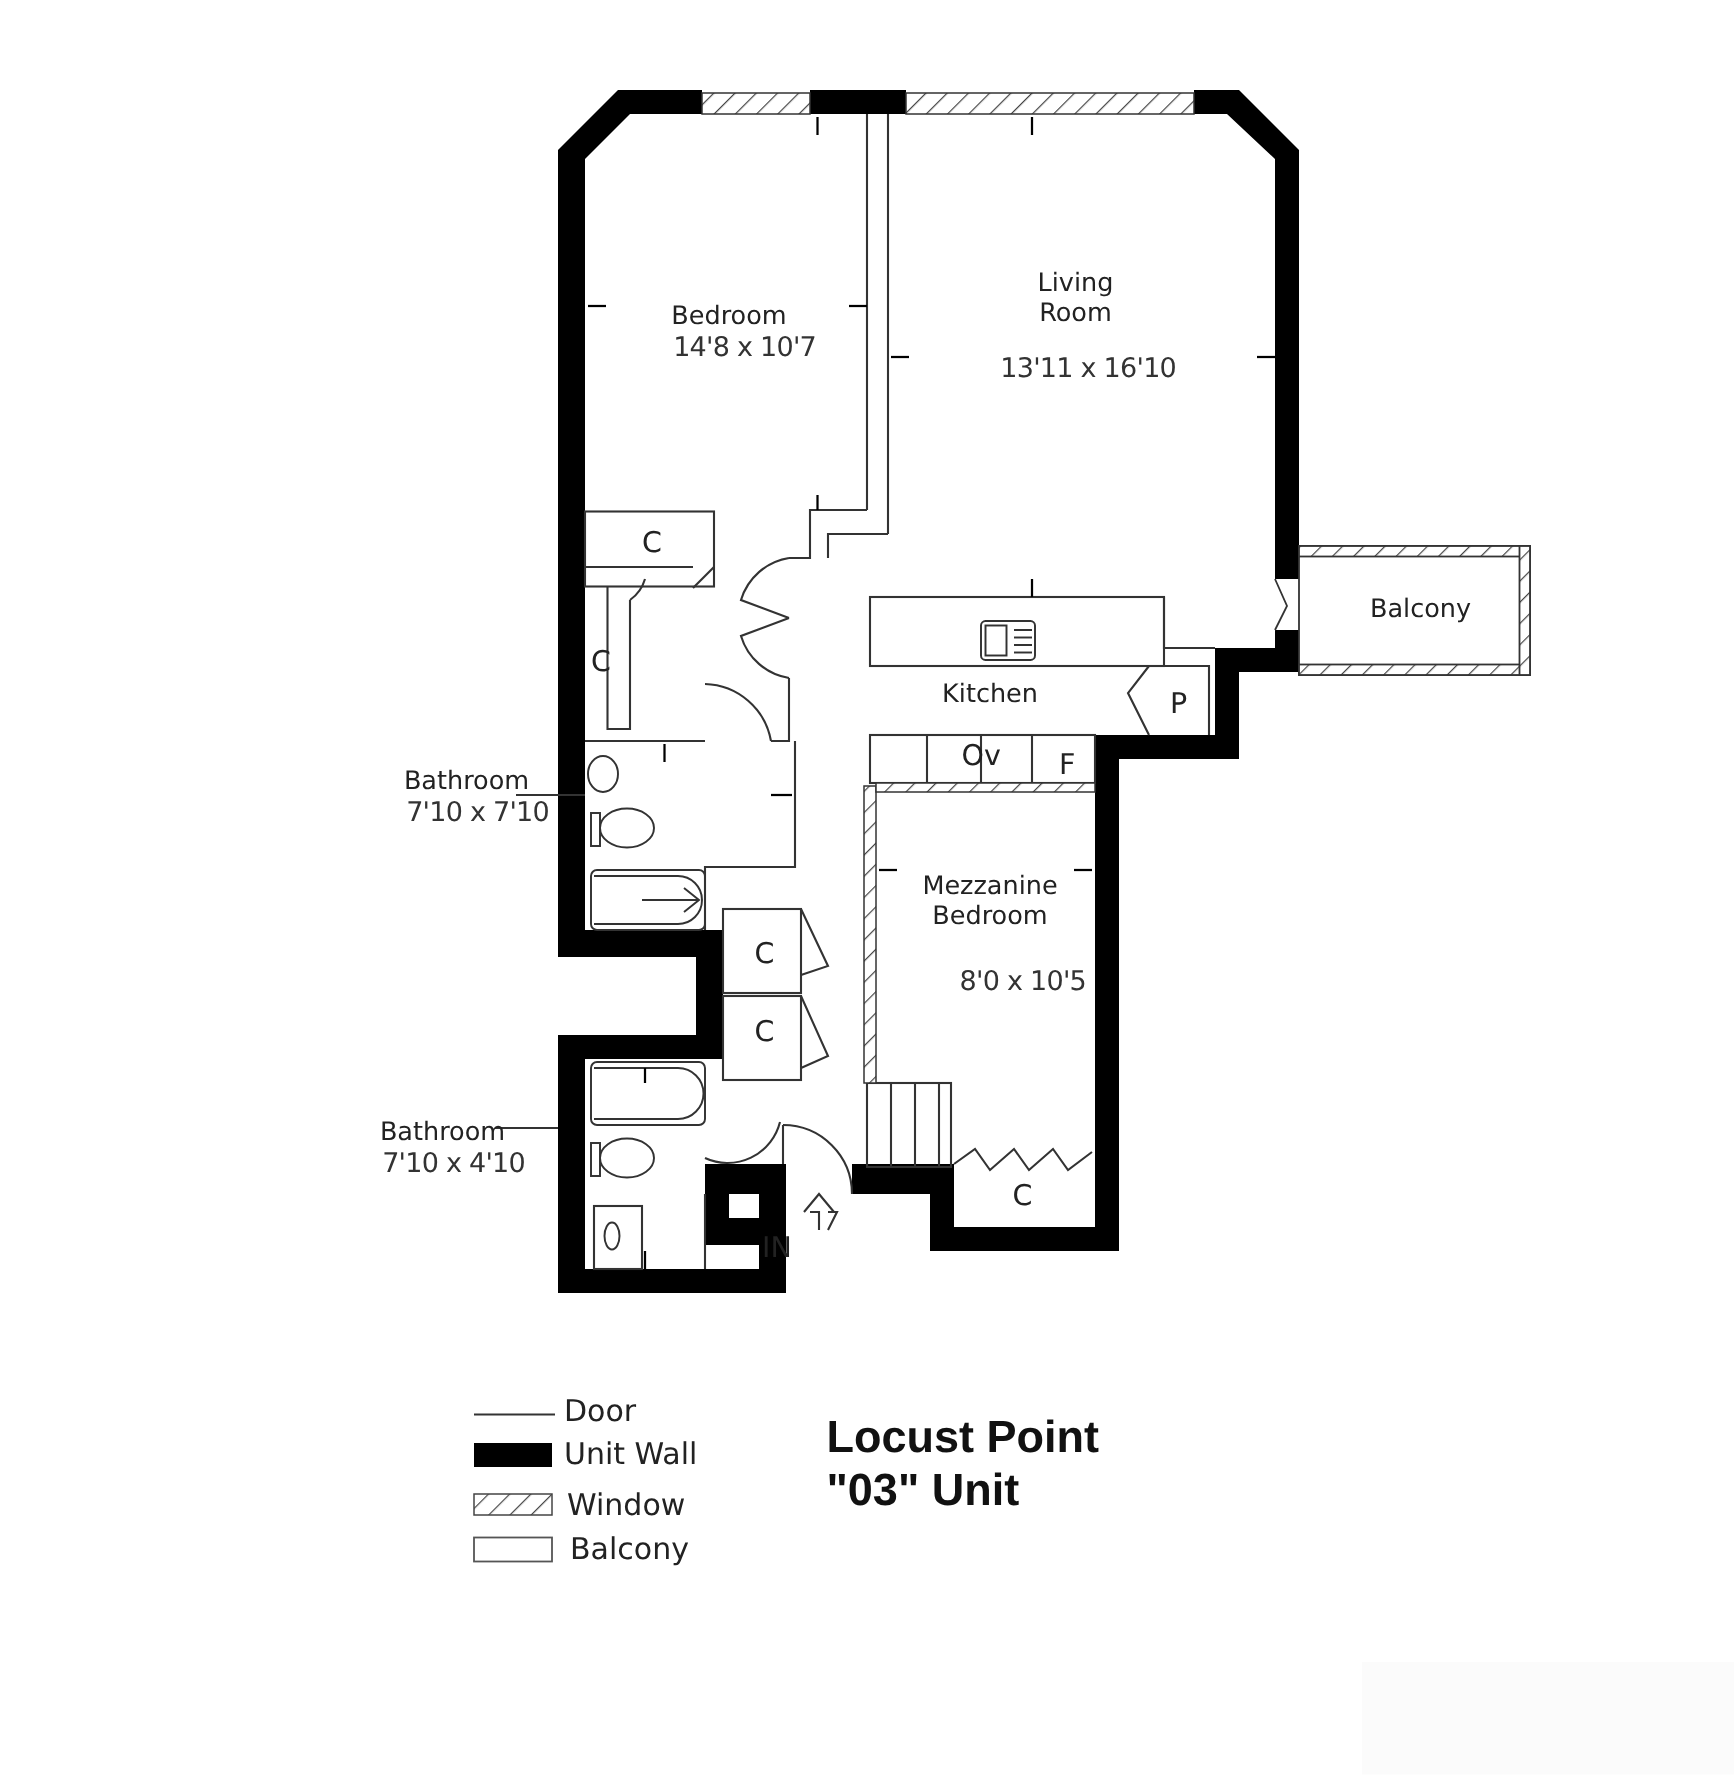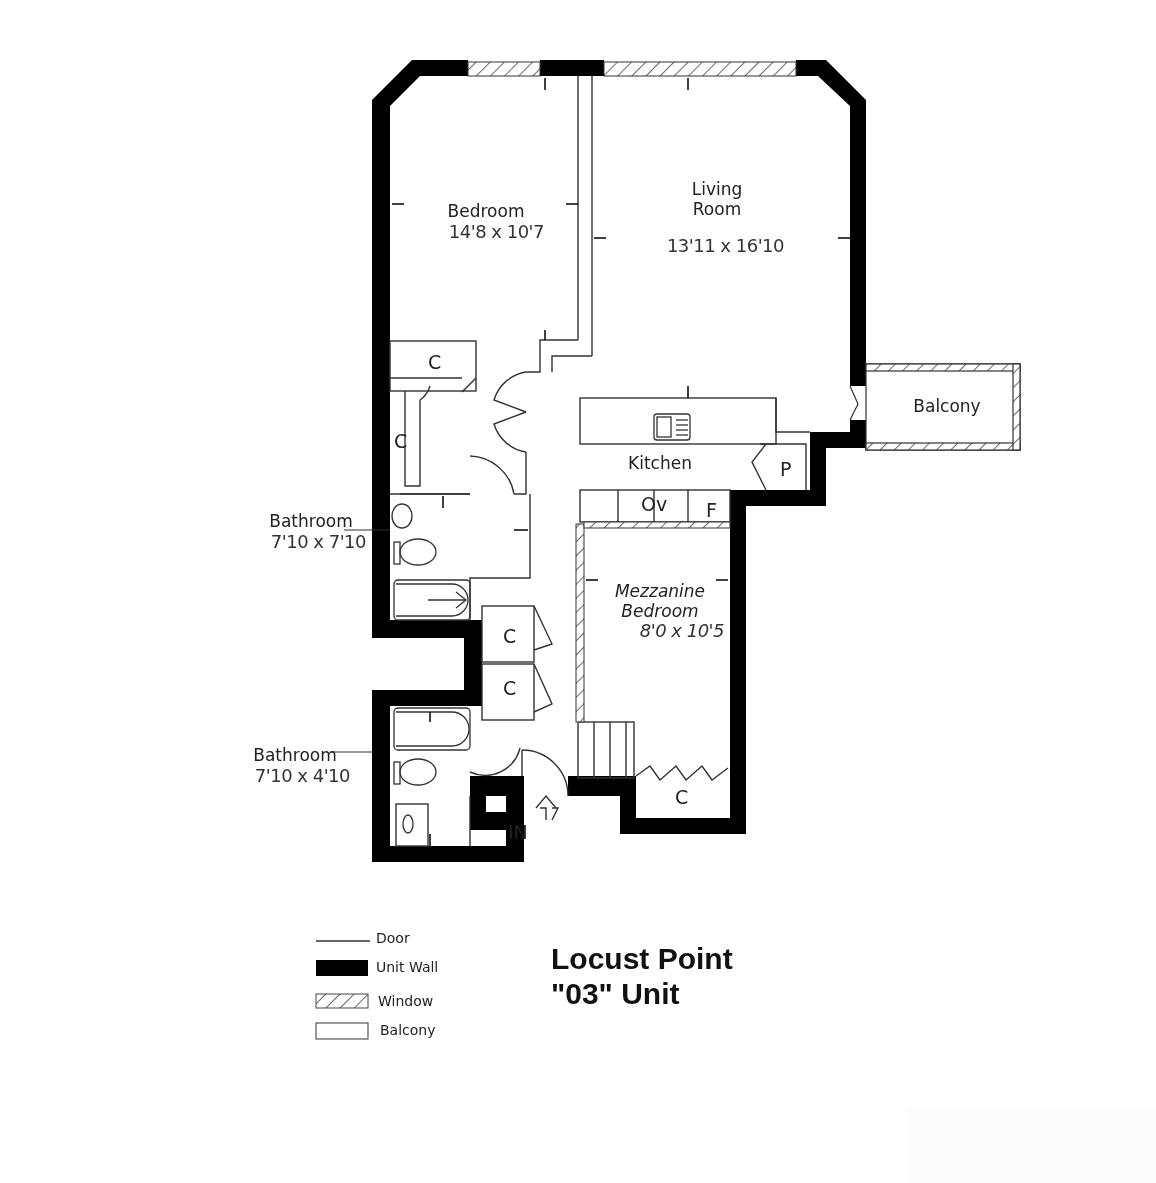--- a/index.html
+++ b/index.html
@@ -3,21 +3,21 @@
 <meta charset="utf-8">
 <style>
   html, body { margin: 0; padding: 0; background: #ffffff; }
   body { width: 1156px; height: 1183px; position: relative; overflow: hidden; font-family: "DejaVu Sans", sans-serif; }
   #plan { position: absolute; left: 0; top: 0; }
   .lbl { position: absolute; font-family: "DejaVu Sans", sans-serif; color: #222; text-align: center; line-height: 1.15; white-space: nowrap; }
   .room-name { font-size: 17px; }
   .room-dim { font-size: 18px; color: #333; letter-spacing: -0.5px; text-align: right; }
   .small { font-size: 19px; }
   .legend-item { position: absolute; left: 314px; display: flex; align-items: center; }
-  .legend-label { font-size: 14px; color: #222; margin-left: 6px; }
+  .legend-label { font-size: 20px; color: #222; margin-left: 6px; }
   .title { position: absolute; left: 551px; top: 941px; font-family: "Liberation Sans", sans-serif; font-weight: bold; font-size: 30px; line-height: 35px; color: #111; }
   .corner-box { position: absolute; left: 908px; top: 1108px; width: 248px; height: 75px; background: #fbfbfb; }
 </style>
 </head>
 <body>
 
 <svg id="plan" width="1156" height="1183" viewBox="0 0 1156 1183" xmlns="http://www.w3.org/2000/svg">
   <defs>
     <pattern id="hatch" patternUnits="userSpaceOnUse" width="10" height="10" patternTransform="rotate(45)">
       <rect width="10" height="10" fill="#fff"></rect>
@@ -194,24 +194,24 @@
 <div class="lbl" style="left:256px; top:512px; width:110px;">
   <div class="room-name">Bathroom</div>
   <div class="room-dim">7'10 x 7'10</div>
 </div>
 
 <div class="lbl" style="left:240px; top:746px; width:110px;">
   <div class="room-name">Bathroom</div>
   <div class="room-dim">7'10 x 4'10</div>
 </div>
 
-<div class="lbl" style="left:596px; top:582px; width:128px;font-style:italic;">
+<div class="lbl" style="left:596px; top:582px; width:128px;">
   <div class="room-name">Mezzanine</div>
   <div class="room-name">Bedroom</div>
-  <div class="room-dim" style="margin-top:0">8'0 x 10'5</div>
+  <div class="room-dim" style="margin-top:24px">8'0 x 10'5</div>
 </div>
 
 <div class="lbl small" style="left:428px; top:352px;">C</div>
 <div class="lbl small" style="left:394px; top:431px;">C</div>
 <div class="lbl small" style="left:503px; top:626px;">C</div>
 <div class="lbl small" style="left:503px; top:678px;">C</div>
 <div class="lbl small" style="left:675px; top:787px;">C</div>
 <div class="lbl small" style="left:780px; top:459px;">P</div>
 <div class="lbl small" style="left:641px; top:494px;">Ov</div>
 <div class="lbl small" style="left:706px; top:500px;">F</div>

